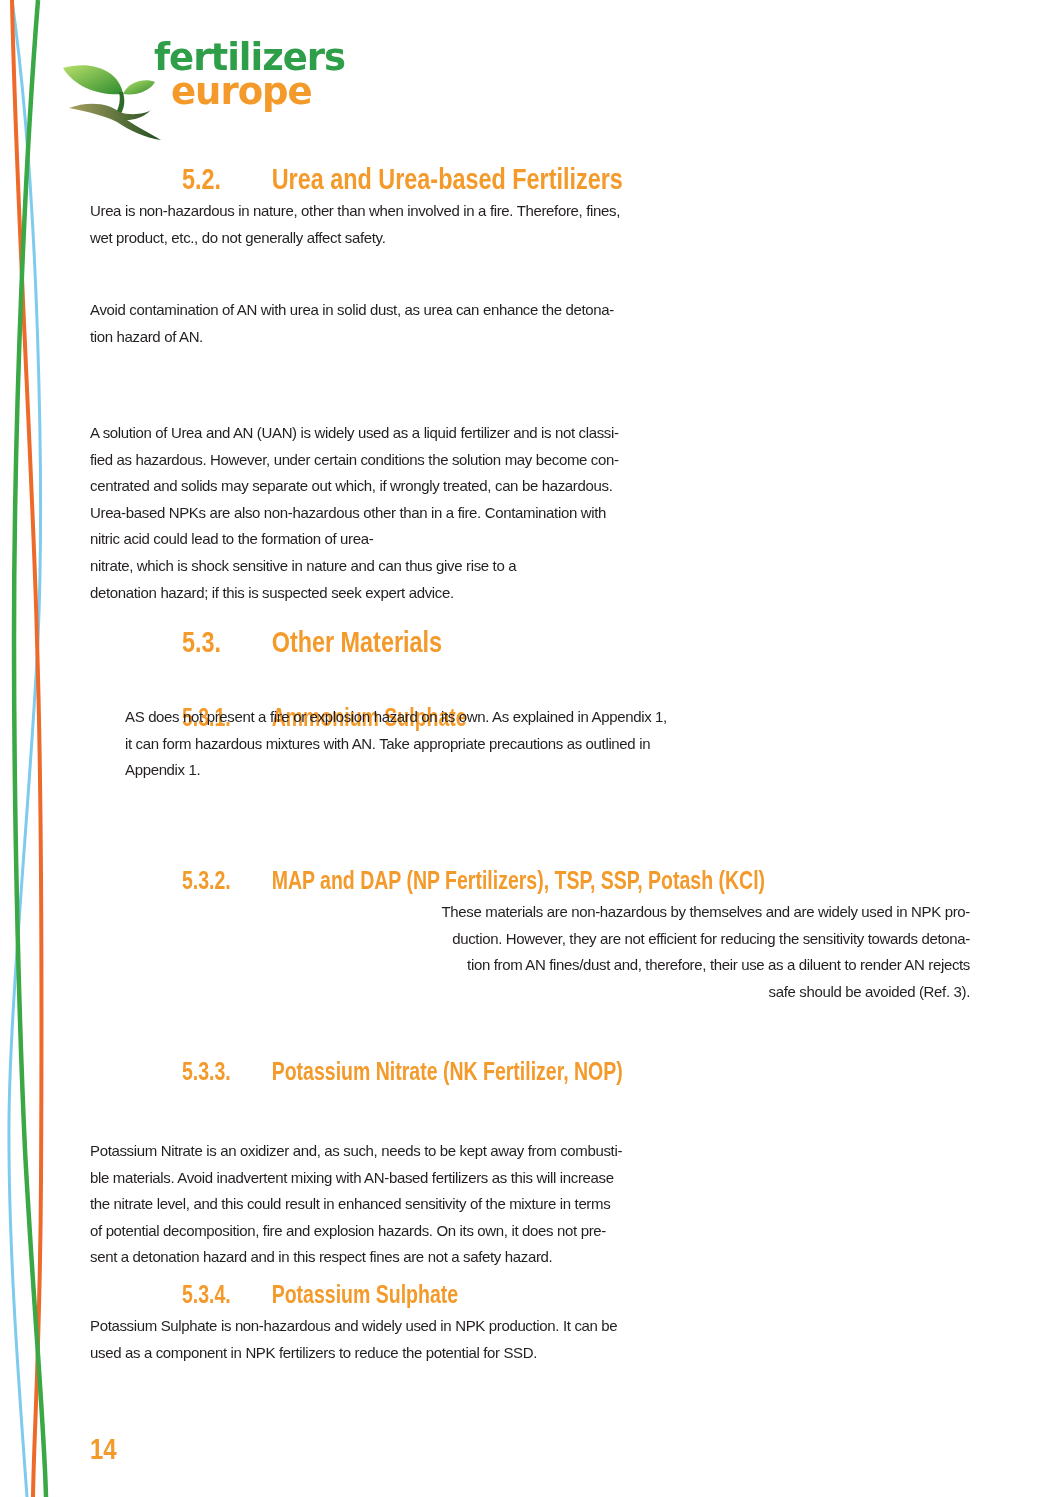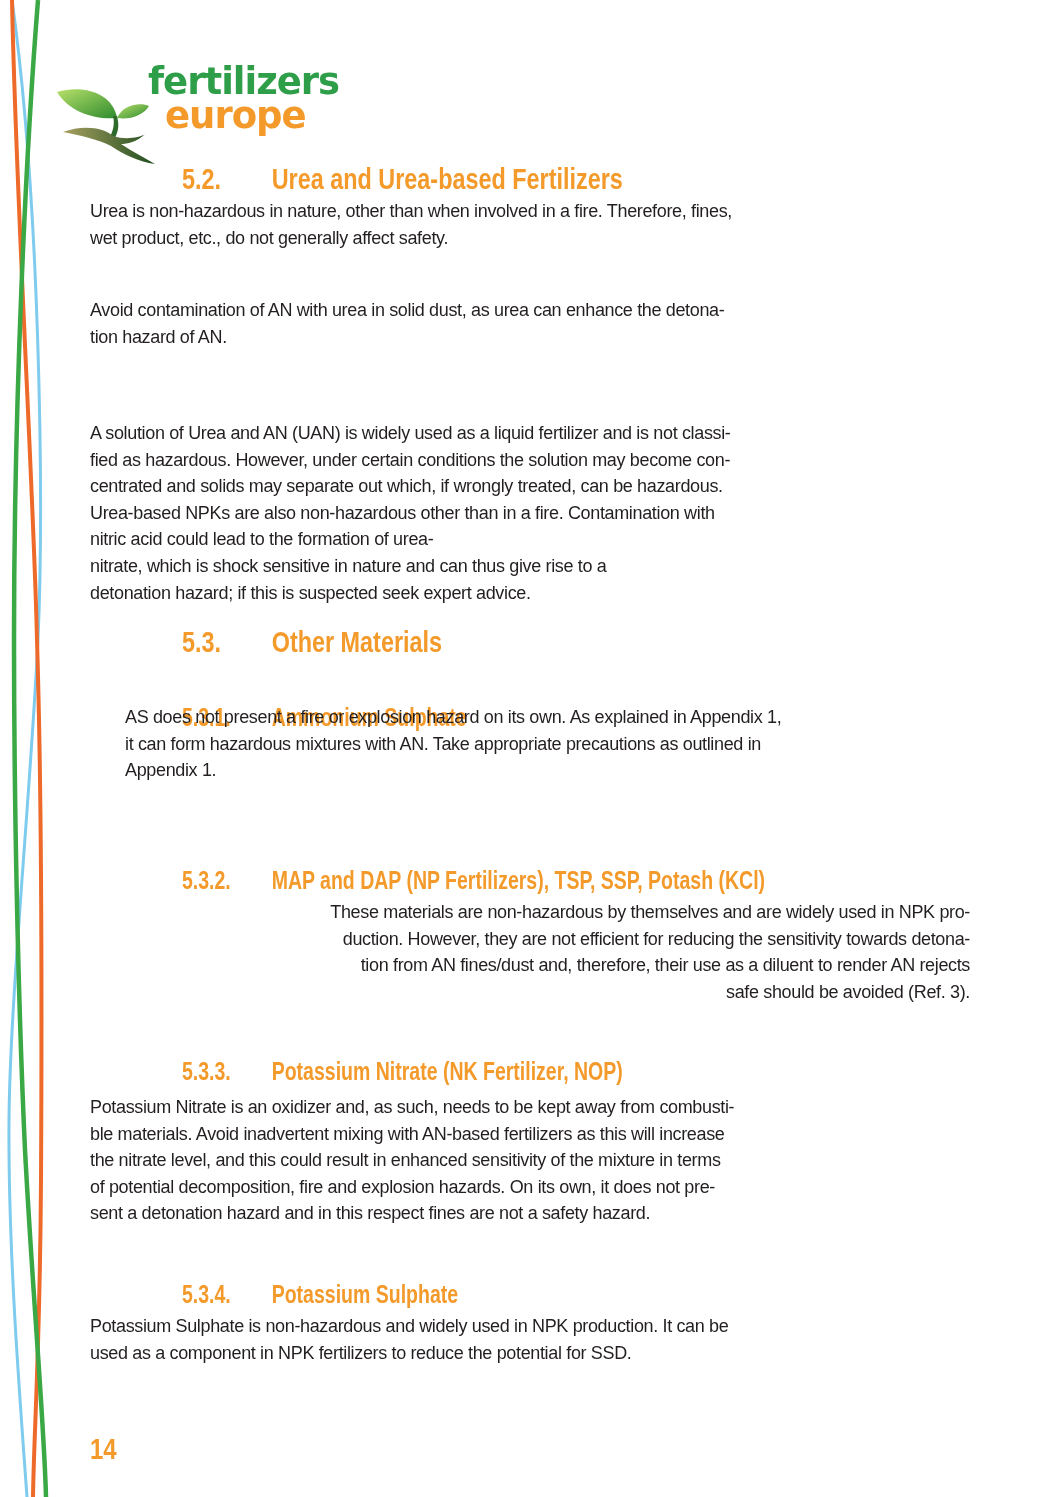--- a/index.html
+++ b/index.html
@@ -1,31 +1,31 @@
 <!DOCTYPE html>
 <html><head>
 <meta charset="utf-8">
 <style>
   html, body { margin: 0; padding: 0; background: #ffffff; }
   body { width: 1055px; height: 1497px; position: relative; overflow: hidden;
          font-family: "Liberation Sans", sans-serif; color: #231f20; }
   .deco { position: absolute; left: 0; top: 0; width: 60px; height: 1497px; }
-  .logo { position: absolute; left: 55px; top: 38px; width: 260px; height: 100px; margin-top: 24px; }
+  .logo { position: absolute; left: 61px; top: 38px; width: 260px; height: 100px; }
   .logo-word1 { position: absolute; left: 93px; top: 0; font-family: "DejaVu Sans", sans-serif;
                 font-weight: bold; font-size: 37px; letter-spacing: -1px; line-height: 40px; }
   .logo-word2 { position: absolute; left: 110px; top: 34px; font-family: "DejaVu Sans", sans-serif;
                 font-weight: bold; font-size: 37px; letter-spacing: -1px; line-height: 40px; text-align: center; }
   .leaf { position: absolute; left: 0; top: 22px; }
   .content { position: absolute; left: 90px; top: 0; width: 880px; }
   .h { position: absolute; left: 92px; font-family: "Liberation Sans Narrow", "Liberation Sans", sans-serif;
        font-weight: bold; color: #f39a2b; white-space: nowrap; transform-origin: left top; }
   .h .num { display: inline-block; }
   .h2 { font-size: 30px; transform: scaleX(0.78); }
   .h3 { font-size: 25px; transform: scaleX(0.78); }
-  .p { position: absolute; left: 0; width: 880px; font-size: 18px; line-height: 26.6px;
+  .p { position: absolute; left: 0; width: 880px; font-size: 15px; line-height: 26.6px;
        letter-spacing: -0.35px; white-space: pre-line; }
   .pagenum { position: absolute; left: 90px; top: 1432px; font-size: 30px; font-weight: bold;
              color: #f39a2b; transform: scaleX(0.8); transform-origin: left top; }
 </style>
 </head>
 <body>
 
 <svg class="deco" viewBox="0 0 60 1497" preserveAspectRatio="none">
   <path d="M12 0 C 40 200, 44 500, 38 640 C 30 800, 10 1000, 9 1120 C 8 1250, 20 1400, 27 1497" stroke="#7ecbee" stroke-width="3" fill="none"></path>
   <path d="M12 0 C 16 200, 34 500, 37 640 C 42 800, 42 1000, 41 1180 C 40 1350, 34 1430, 33 1497" stroke="#ee6a2a" stroke-width="4" fill="none"></path>
@@ -85,21 +85,21 @@
     <span class="num" style="width:115px;">5.3.2.</span><span>MAP and DAP (NP Fertilizers), TSP, SSP, Potash (KCl)</span>
   </div>
   <div class="p" style="top:899px;text-align:right;">These materials are non-hazardous by themselves and are widely used in NPK pro-
 duction. However, they are not efficient for reducing the sensitivity towards detona-
 tion from AN fines/dust and, therefore, their use as a diluent to render AN rejects
 safe should be avoided (Ref. 3).</div>
 
   <div class="h h3" style="top:1057px;">
     <span class="num" style="width:115px;">5.3.3.</span><span>Potassium Nitrate (NK Fertilizer, NOP)</span>
   </div>
-  <div class="p" style="top:1094px;">Potassium Nitrate is an oxidizer and, as such, needs to be kept away from combusti-
+  <div class="p" style="top:1138px;">Potassium Nitrate is an oxidizer and, as such, needs to be kept away from combusti-
 ble materials. Avoid inadvertent mixing with AN-based fertilizers as this will increase
 the nitrate level, and this could result in enhanced sensitivity of the mixture in terms
 of potential decomposition, fire and explosion hazards. On its own, it does not pre-
 sent a detonation hazard and in this respect fines are not a safety hazard.</div>
 
   <div class="h h3" style="top:1280px;">
     <span class="num" style="width:115px;">5.3.4.</span><span>Potassium Sulphate</span>
   </div>
   <div class="p" style="top:1313px;">Potassium Sulphate is non-hazardous and widely used in NPK production. It can be
 used as a component in NPK fertilizers to reduce the potential for SSD.</div>

